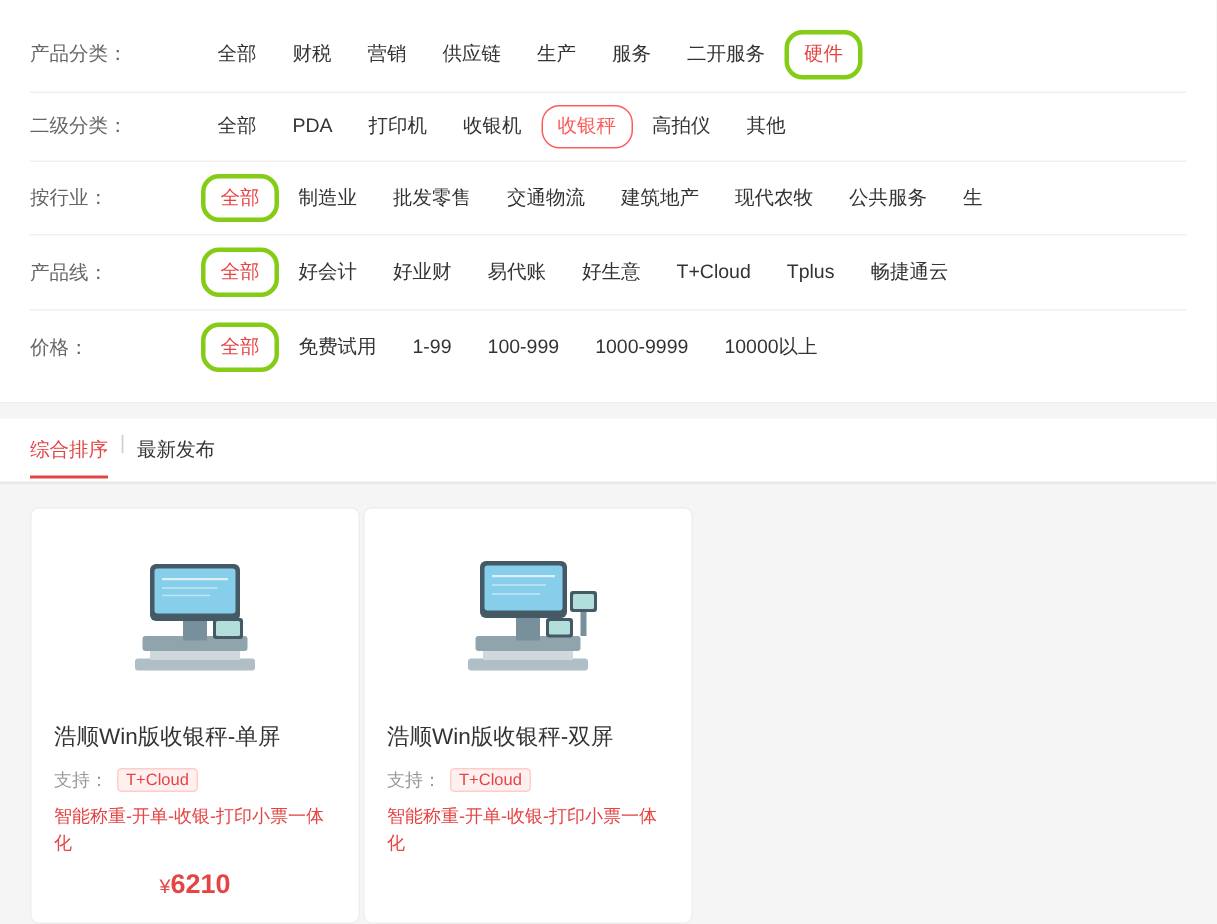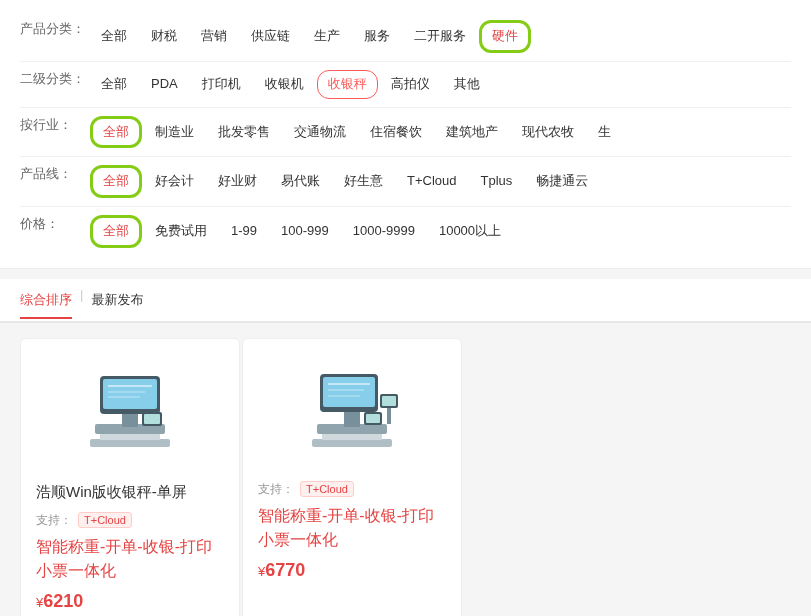--- a/index.html
+++ b/index.html
@@ -6,24 +6,26 @@
     body { font-family: 'Microsoft YaHei', 'SimHei', sans-serif; font-size: 14px; color: #333; background: #f5f5f5; }
 
     .filter-section {
       background: #fff;
       padding: 12px 20px;
       border-bottom: 1px solid #eee;
     }
 
     .filter-row {
       display: flex;
+      align-items: center;
       padding: 8px 0;
       border-bottom: 1px solid #f0f0f0;
       flex-wrap: wrap;
       min-height: 40px;
+      gap: 44px;
     }
     .filter-row:last-child { border-bottom: none; }
 
     .filter-label {
       color: #666;
       min-width: 70px;
       font-size: 13px;
       flex-shrink: 0;
     }
 
@@ -136,30 +138,31 @@
     .support-tag {
       background: #fff0f0;
       color: #e64343;
       border: 1px solid #ffccc7;
       border-radius: 3px;
       padding: 1px 5px;
       font-size: 11px;
     }
 
     .product-desc {
-      font-size: 16px;
+      font-size: 12px;
       color: #e64343;
       margin-bottom: 8px;
       line-height: 1.5;
     }
 
     .product-price {
       font-size: 18px;
       color: #e64343;
       font-weight: bold;
+      text-align: center;
     }
     .product-price .yuan { font-size: 13px; font-weight: normal; }
   </style>
 </head>
 <body>
 
 <div class="filter-section">
 
   <div class="filter-row">
     <span class="filter-label">产品分类：</span>
@@ -188,23 +191,23 @@
     </div>
   </div>
 
   <div class="filter-row">
     <span class="filter-label">按行业：</span>
     <div class="filter-items">
       <span class="filter-item active-red">全部</span>
       <span class="filter-item underline">制造业</span>
       <span class="filter-item">批发零售</span>
       <span class="filter-item">交通物流</span>
-      <span class="filter-item">住宿餐饮</span>
       <span class="filter-item">建筑地产</span>
       <span class="filter-item">现代农牧</span>
+      <span class="filter-item">公共服务</span>
       <span class="filter-item">生</span>
     </div>
   </div>
 
   <div class="filter-row">
     <span class="filter-label">产品线：</span>
     <div class="filter-items">
       <span class="filter-item active-red">全部</span>
       <span class="filter-item">好会计</span>
       <span class="filter-item">好业财</span>
@@ -292,24 +295,22 @@
 
           <rect x="88" y="30" width="18" height="14" rx="2" fill="#455a64"></rect>
           <rect x="90" y="32" width="14" height="10" rx="1" fill="#b2dfdb"></rect>
 
           <rect x="95" y="44" width="4" height="16" fill="#78909c"></rect>
 
           <rect x="72" y="48" width="18" height="13" rx="2" fill="#455a64"></rect>
           <rect x="74" y="50" width="14" height="9" rx="1" fill="#b2dfdb"></rect>
         </svg>
       </div>
+      <div class="product-name">浩顺Win版收银秤-双屏</div>
       <div class="product-support">
         <span>支持：</span>
         <span class="support-tag">T+Cloud</span>
       </div>
       <div class="product-desc">智能称重-开单-收银-打印小票一体化</div>
-      <div class="product-price">
-        <span class="yuan">¥</span><span>6770</span>
-      </div>
     </div>
 
   </div>
 </div>
 
 </body></html>

